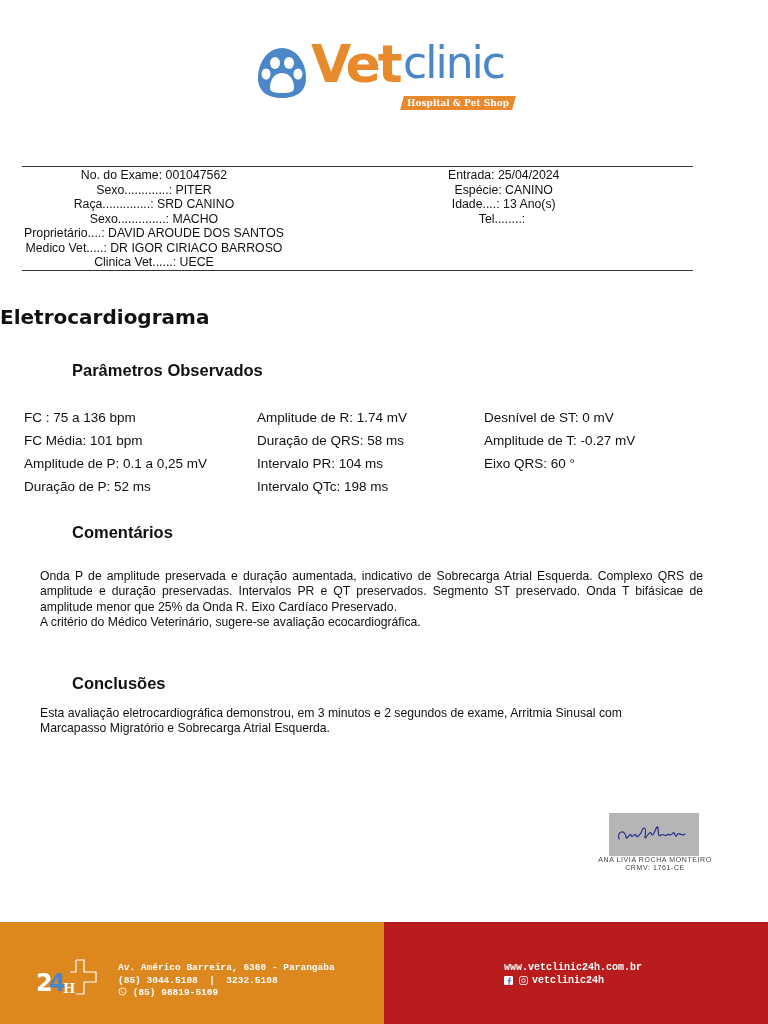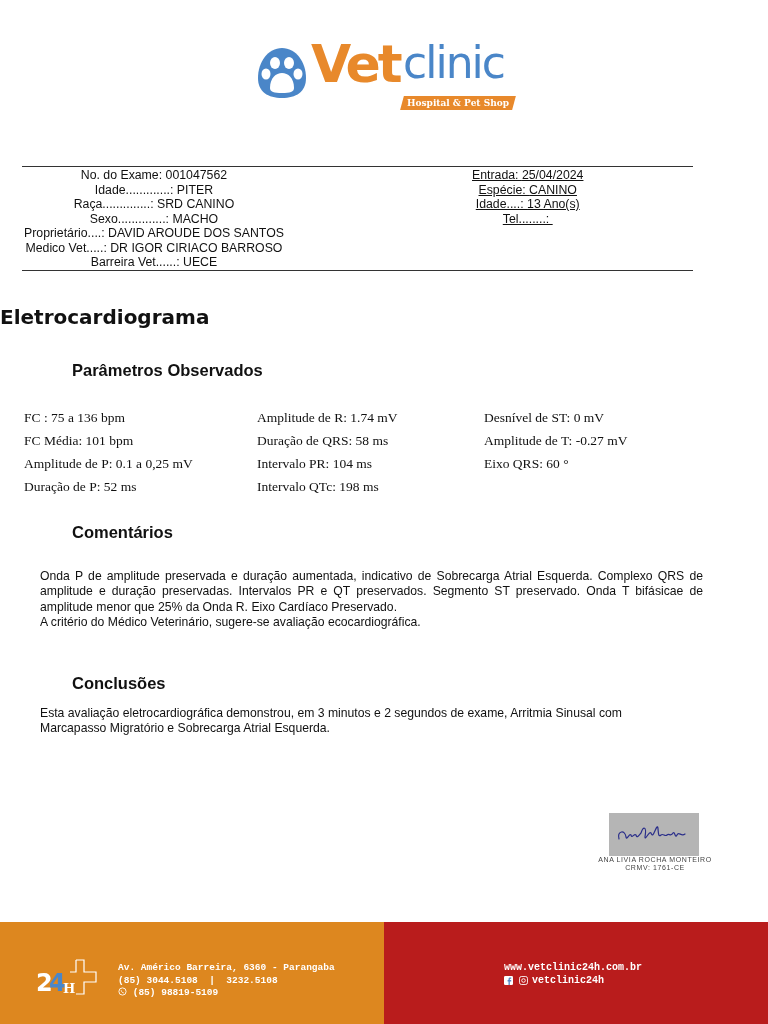--- a/index.html
+++ b/index.html
@@ -11,30 +11,30 @@
     .paw { position: absolute; left: 0; top: 2px; width: 52px; height: 54px; }
     .logo-vet { position: absolute; left: 55px; top: -6px; font-family: "DejaVu Sans", sans-serif; font-weight: bold; font-size: 52px; letter-spacing: -3px; color: #e8892b; line-height: 1; }
     .logo-clinic { position: absolute; left: 147px; top: -3px; font-family: "DejaVu Sans", sans-serif; font-size: 44px; letter-spacing: -2px; color: #4a86c8; line-height: 1; font-weight: normal; }
     .logo-tag { position: absolute; left: 146px; top: 52px; width: 112px; height: 14px; background: #e8892b; transform: skewX(-15deg); }
     .logo-tag span { display: block; transform: skewX(15deg); text-align: center; color: #fff; font-family: "DejaVu Serif", serif; font-size: 9px; line-height: 14px; font-weight: bold; }
 
     
     .rule { position: absolute; left: 22px; width: 671px; height: 0; border-top: 1.5px solid #333; }
     .info { position: absolute; font-size: 12.3px; line-height: 14.5px; color: #111; text-align: center; }
     .info-left { left: 24px; top: 168px; }
-    .info-right { left: 472px; top: 168px; text-decoration: underline; }
+    .info-right { left: 448px; top: 168px; }
     .info-row { white-space: pre; }
 
     
     .doc-title { position: absolute; left: 0; width: 734px; top: 305px; font-family: "DejaVu Sans", sans-serif; font-size: 20px; font-weight: bold; color: #111; }
 
     .section-h { position: absolute; left: 72px; font-family: "Liberation Sans", sans-serif; font-weight: bold; font-size: 16.5px; color: #111; }
 
     
-    .param { position: absolute; font-size: 13.5px; color: #111; white-space: nowrap; font-family: Liberation Serif, serif; }
+    .param { position: absolute; font-size: 13.5px; color: #111; white-space: nowrap; }
 
     .para { position: absolute; left: 40px; width: 663px; font-size: 12.2px; line-height: 15.3px; color: #111; text-align: justify; }
     .para p { margin: 0; }
 
     
     .sig-box { position: absolute; left: 609px; top: 813px; width: 90px; height: 43px; background: #b5b5b5; }
     .sig-box svg { position: absolute; left: 6px; top: 8px; }
     .sig-name { position: absolute; left: 580px; width: 150px; top: 856px; text-align: center; font-size: 7px; letter-spacing: 0.6px; color: #444; line-height: 8px; }
 
     
@@ -61,26 +61,26 @@
   <span class="logo-vet">Vet</span>
   <span class="logo-clinic">clinic</span>
   <div class="logo-tag">
     <span>Hospital &amp; Pet Shop</span>
   </div>
 </div>
 
 <div class="rule" style="top:166px;"></div>
 <div class="info info-left">
   <div class="info-row"><span>No. do Exame: </span><span>001047562</span></div>
-  <div class="info-row"><span>Idade.............: </span><span>PITER</span></div>
+  <div class="info-row"><span>Sexo.............: </span><span>PITER</span></div>
   <div class="info-row"><span>Raça..............: </span><span>SRD CANINO</span></div>
   <div class="info-row"><span>Sexo..............: </span><span>MACHO</span></div>
   <div class="info-row"><span>Proprietário....: </span><span>DAVID AROUDE DOS SANTOS</span></div>
   <div class="info-row"><span>Medico Vet.....: </span><span>DR IGOR CIRIACO BARROSO</span></div>
-  <div class="info-row"><span>Barreira Vet......: </span><span>UECE</span></div>
+  <div class="info-row"><span>Clinica Vet......: </span><span>UECE</span></div>
 </div>
 <div class="info info-right">
   <div class="info-row"><span>Entrada: </span><span>25/04/2024</span></div>
   <div class="info-row"><span>Espécie: </span><span>CANINO</span></div>
   <div class="info-row"><span>Idade....: </span><span>13 Ano(s)</span></div>
   <div class="info-row"><span>Tel........: </span><span></span></div>
 </div>
 <div class="rule" style="top:270px;"></div>
 
 <div class="doc-title">Eletrocardiograma</div>

